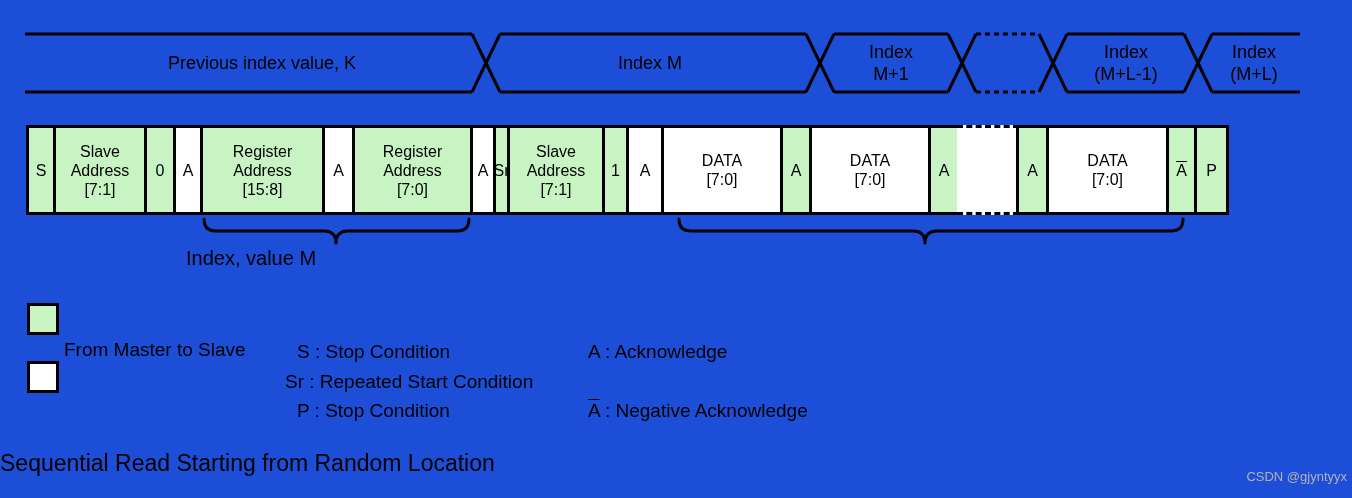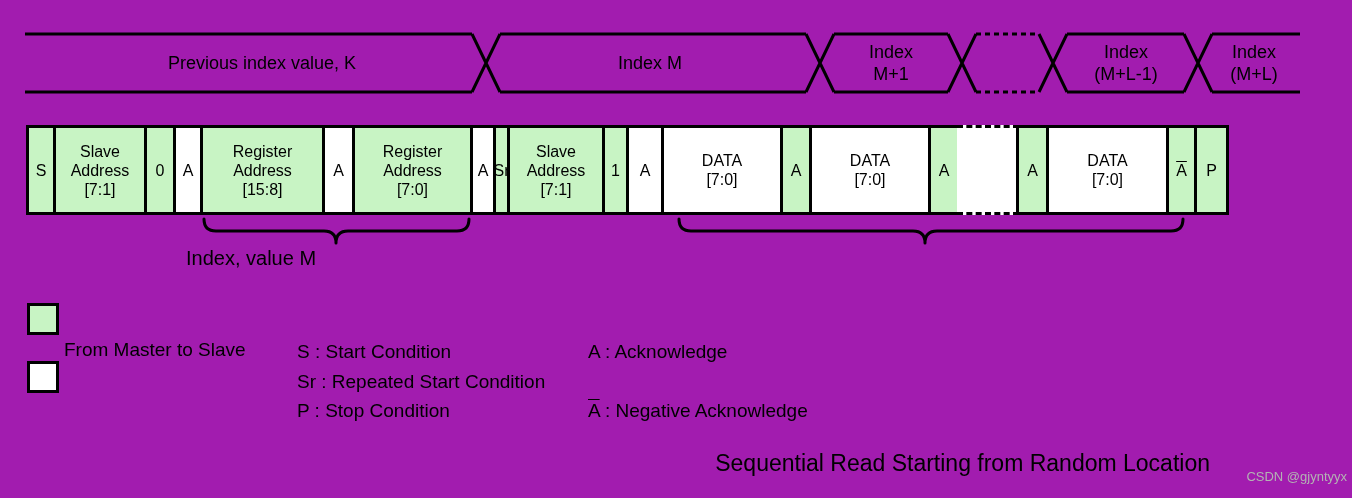--- a/index.html
+++ b/index.html
@@ -1,17 +1,17 @@
 <!DOCTYPE html>
 <html><head>
 <meta charset="utf-8">
 <style>
   html,body{margin:0;padding:0;background:#fff;}
   body{font-family:"Liberation Sans",sans-serif;color:#000;}
-  .canvas{position:relative;width:1352px;height:498px;background:#a21caf;overflow:hidden;}
+  .canvas{position:relative;width:1352px;height:498px;background:#1d4ed8;overflow:hidden;}
 
   
   .bus{position:absolute;left:0;top:0;}
   .bus path{stroke:#000;stroke-width:3;fill:none;}
   .bus path.dash{stroke-dasharray:5 4;}
   .bus text{font-size:18px;fill:#000;text-anchor:middle;}
 
   
   .row{position:absolute;left:26px;top:125px;height:90px;display:flex;}
   .box{box-sizing:border-box;height:90px;margin-left:-3px;border:3px solid #000;
@@ -25,21 +25,21 @@
 
   
   .braces{position:absolute;left:0;top:215px;}
   .braces path{stroke:#000;stroke-width:3;fill:none;stroke-linecap:round;stroke-linejoin:round;}
   .brace-label{position:absolute;width:300px;font-size:20px;line-height:24px;}
 
   
   .swatch{position:absolute;left:27px;width:26px;height:26px;border:3px solid #000;box-sizing:content-box;}
   .ltext{position:absolute;font-size:19px;line-height:23px;white-space:nowrap;margin-top:32px;}
 
-  .title{position:absolute;left:0;top:450px;width:1210px;text-align:right;font-size:23px;}
+  .title{position:absolute;left:0;top:450px;width:1210px;text-align:left;font-size:23px;}
   .watermark{position:absolute;right:5px;top:469px;font-size:13px;color:#b3b3b3;}
 </style>
 </head>
 <body>
 
 <div class="canvas">
 
   <svg class="bus" width="1352" height="112" viewBox="0 0 1352 112">
     <path d="
       M25 34 H472 M25 92 H472
@@ -143,22 +143,22 @@
   <svg class="braces" width="1352" height="36" viewBox="0 0 1352 36">
     <path d="M204 4 Q204 16 216 16 H324 Q336 16 336 28 Q336 16 348 16 H457 Q469 16 469 4"></path>
     <path d="M679 4 Q679 16 691 16 H913 Q925 16 925 28 Q925 16 937 16 H1171 Q1183 16 1183 4"></path>
   </svg>
   <div class="brace-label" style="left:186px;top:246px">Index, value M</div>
 
   <div class="swatch" style="top: 303px; background: rgb(200, 244, 196);"></div>
   <div class="ltext" style="left:64px;top:306px">From Master to Slave</div>
   <div class="swatch" style="top: 361px; background: rgb(255, 255, 255);"></div>
 
-  <div class="ltext" style="left:297px;top:308px">S : Start Condition</div>
-  <div class="ltext" style="left:297px;top:338px">Sr : Repeated Start Condition</div>
+  <div class="ltext" style="left:297px;top:308px">S : Stop Condition</div>
+  <div class="ltext" style="left:285px;top:338px">Sr : Repeated Start Condition</div>
   <div class="ltext" style="left:297px;top:367px">P : Stop Condition</div>
 
   <div class="ltext" style="left:588px;top:367px"><span class="ovl">A</span><span> : Negative Acknowledge</span></div>
   <div class="ltext" style="left:588px;top:308px">A : Acknowledge</div>
 
   <div class="title">Sequential Read Starting from Random Location</div>
   <div class="watermark">CSDN @gjyntyyx</div>
 
 </div>
 

